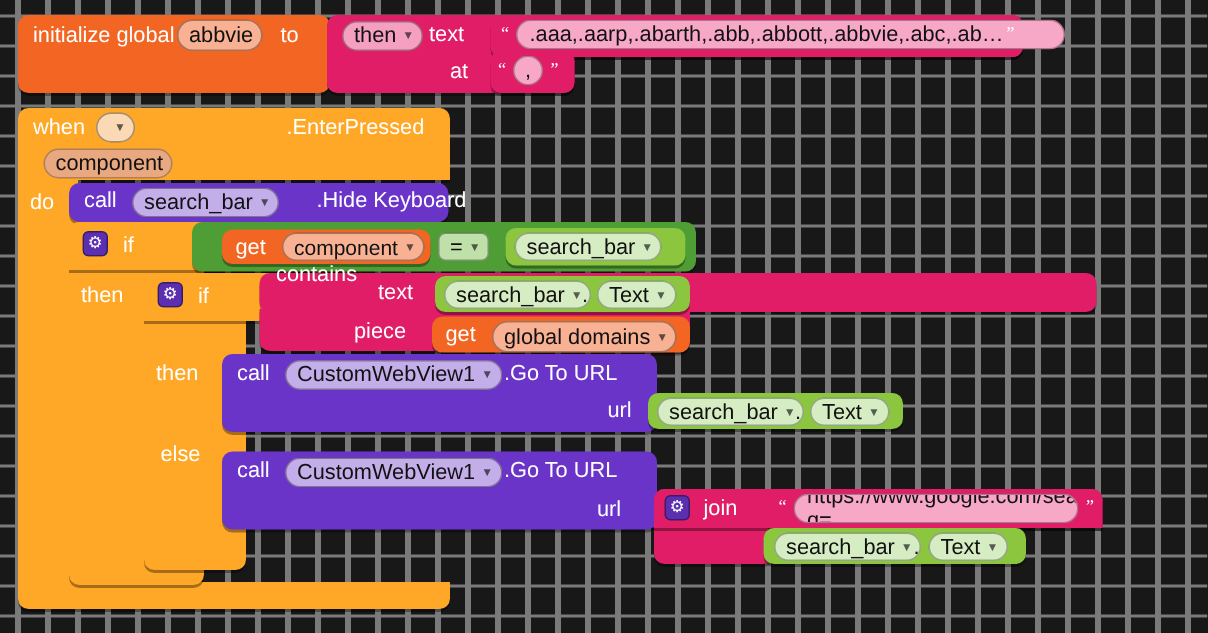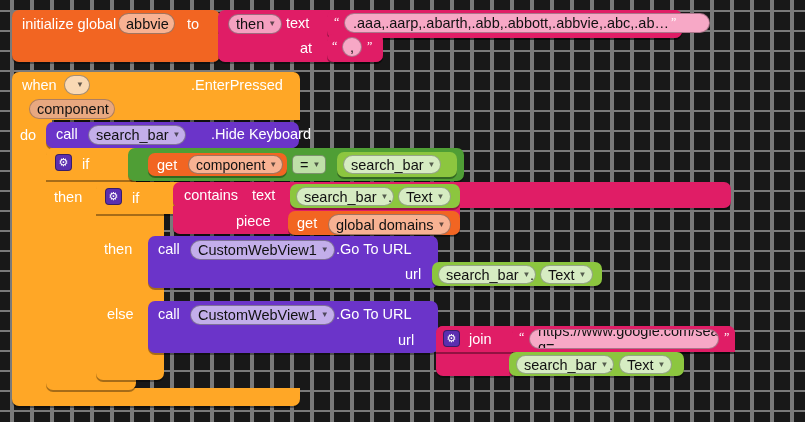--- a/index.html
+++ b/index.html
@@ -171,25 +171,25 @@
     <span class="caret">▼</span>
   </div>
 
   <div class="blk c-ctrl" style="left:96px; top:182px; width:68px; height:198px;"></div>
   <div class="blk c-ctrl" style="left:96px; top:182px; width:96px; height:32px; border-radius:7px 7px 0 0;"></div>
   <div class="gear" style="left:105px; top:188px;">
       <i>⚙</i>
     </div>
   <span class="lbl" style="left:132px; top:191px;">if</span>
   <span class="lbl" style="left:104px; top:242px;">then</span>
-  <span class="lbl" style="left:107px; top:307px;text-align:right;">else</span>
+  <span class="lbl" style="left:107px; top:296px;text-align:right;">else</span>
 
   <div class="blk c-text" style="left:173px; top:182px; width:558px; height:26px;"></div>
   <div class="blk c-text" style="left:173px; top:206px; width:287px; height:28px; border-radius:0 0 7px 7px;"></div>
-  <span class="lbl" style="left:184px; top:188px;">contains</span>
+  <span class="lbl" style="left:184px; top:176px;">contains</span>
   <span class="lbl" style="left:252px; top:188px;">text</span>
   <span class="lbl" style="left:236px; top:214px;">piece</span>
 
   <div class="blk" style="left:290px; top:184px; width:170px; height:24px; background:#8CC63F;"></div>
   <div class="pill" style="left:296px; top:187px; height:19px; background:#D6ECC2; border-color:rgba(0,0,0,0.3);">
     <span>search_bar</span>
     <span class="caret">▼</span>
   </div>
   <span class="lbl dark" style="left:388px; top:190px;">.</span>
   <div class="pill" style="left:398px; top:187px; height:19px; background:#D6ECC2; border-color:rgba(0,0,0,0.3);">

